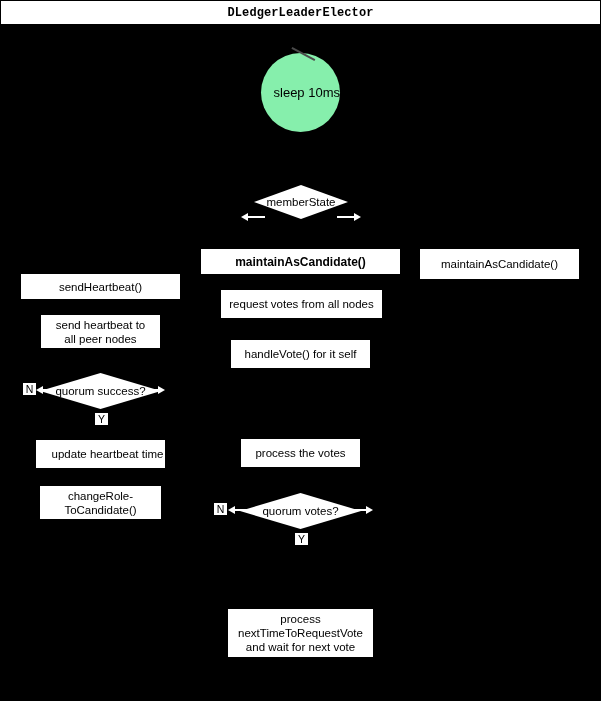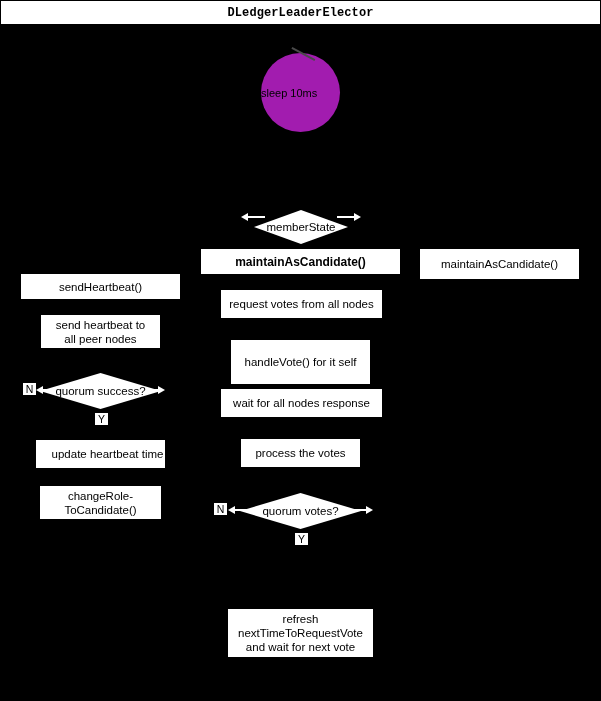--- a/index.html
+++ b/index.html
@@ -64,26 +64,26 @@
     border: 1px solid #9a9a9a;
   }
   .node.bold {
     font-weight: bold;
     font-size: 12px;
   }
 
   
   .circle {
     position: absolute;
-    background: #a21caf;
+    background: #86efac;
     border-radius: 50%;
     display: flex;
     align-items: center;
-    justify-content: flex-start;
-    font-size: 11px;
+    justify-content: flex-end;
+    font-size: 13px;
     color: #000000;
     box-sizing: border-box;
   }
 
   
   .diamond-wrap {
     position: absolute;
   }
   .diamond-shape {
     position: absolute;
@@ -167,21 +167,21 @@
 
 
   <div class="connector" style="left:241px; top:188px; width:24px; height:9px;">
     <div class="arrow-left" style="left:0; top:0;"></div>
     <div class="h-arrow-line" style="left:6px; top:3px; width:18px;"></div>
   </div>
   <div class="connector" style="left:337px; top:188px; width:24px; height:9px;">
     <div class="h-arrow-line" style="left:0; top:3px; width:18px;"></div>
     <div class="arrow-right" style="left:17px; top:0;"></div>
   </div>
-  <div class="diamond-wrap" style="left:254px; top:185px; width:94px; height:34px;">
+  <div class="diamond-wrap" style="left:254px; top:160px; width:94px; height:34px;">
     <div class="diamond-shape"></div>
     <div class="diamond-label">memberState</div>
   </div>
 
 
   <div class="node" style="left:21px; top:249px; width:159px; height:25px;">
     <span>sendHeartbeat()</span>
   </div>
 
   <div class="node" style="left:41px; top:290px; width:119px; height:33px;">
@@ -214,27 +214,24 @@
   </div>
 
   <div class="node bold" style="left:201px; top:224px; width:199px; height:25px;">
     <span>maintainAsCandidate()</span>
   </div>
 
   <div class="node" style="left:221px; top:265px; width:161px; height:28px;">
     <span>request votes from all nodes</span>
   </div>
 
-  <div class="node" style="left:231px; top:315px; width:139px; height:44px;">
+  <div class="node" style="left:231px; top:315px; width:139px; height:28px;">
     <span>handleVote() for it self</span>
   </div>
 
-  <div class="node" style="left:221px; top:364px; width:161px; height:28px;">
-    <span>wait for all nodes response</span>
-  </div>
 
   <div class="node" style="left:241px; top:414px; width:119px; height:28px;">
     <span>process the votes</span>
   </div>
 
   <div class="connector" style="left:228px; top:481px; width:26px; height:9px;">
     <div class="arrow-left" style="left:0; top:0;"></div>
     <div class="h-arrow-line" style="left:6px; top:3px; width:20px;"></div>
   </div>
   <div class="connector" style="left:347px; top:481px; width:26px; height:9px;">
@@ -243,21 +240,21 @@
   </div>
   <div class="diamond-wrap" style="left:240px; top:468px; width:121px; height:36px;">
     <div class="diamond-shape"></div>
     <div class="diamond-label">quorum votes?</div>
   </div>
   <div class="edge-label" style="left:214px; top:478px; width:11px;">N</div>
   <div class="edge-label" style="left:295px; top:508px; width:11px;">Y</div>
 
 
   <div class="node" style="left:228px; top:584px; width:145px; height:48px;">
-    <span>refresh
+    <span>process
 nextTimeToRequestVote
 and wait for next vote</span>
   </div>
 
   <div class="node" style="left:420px; top:224px; width:159px; height:30px;">
     <span>maintainAsCandidate()</span>
   </div>
 
 </div>
 

